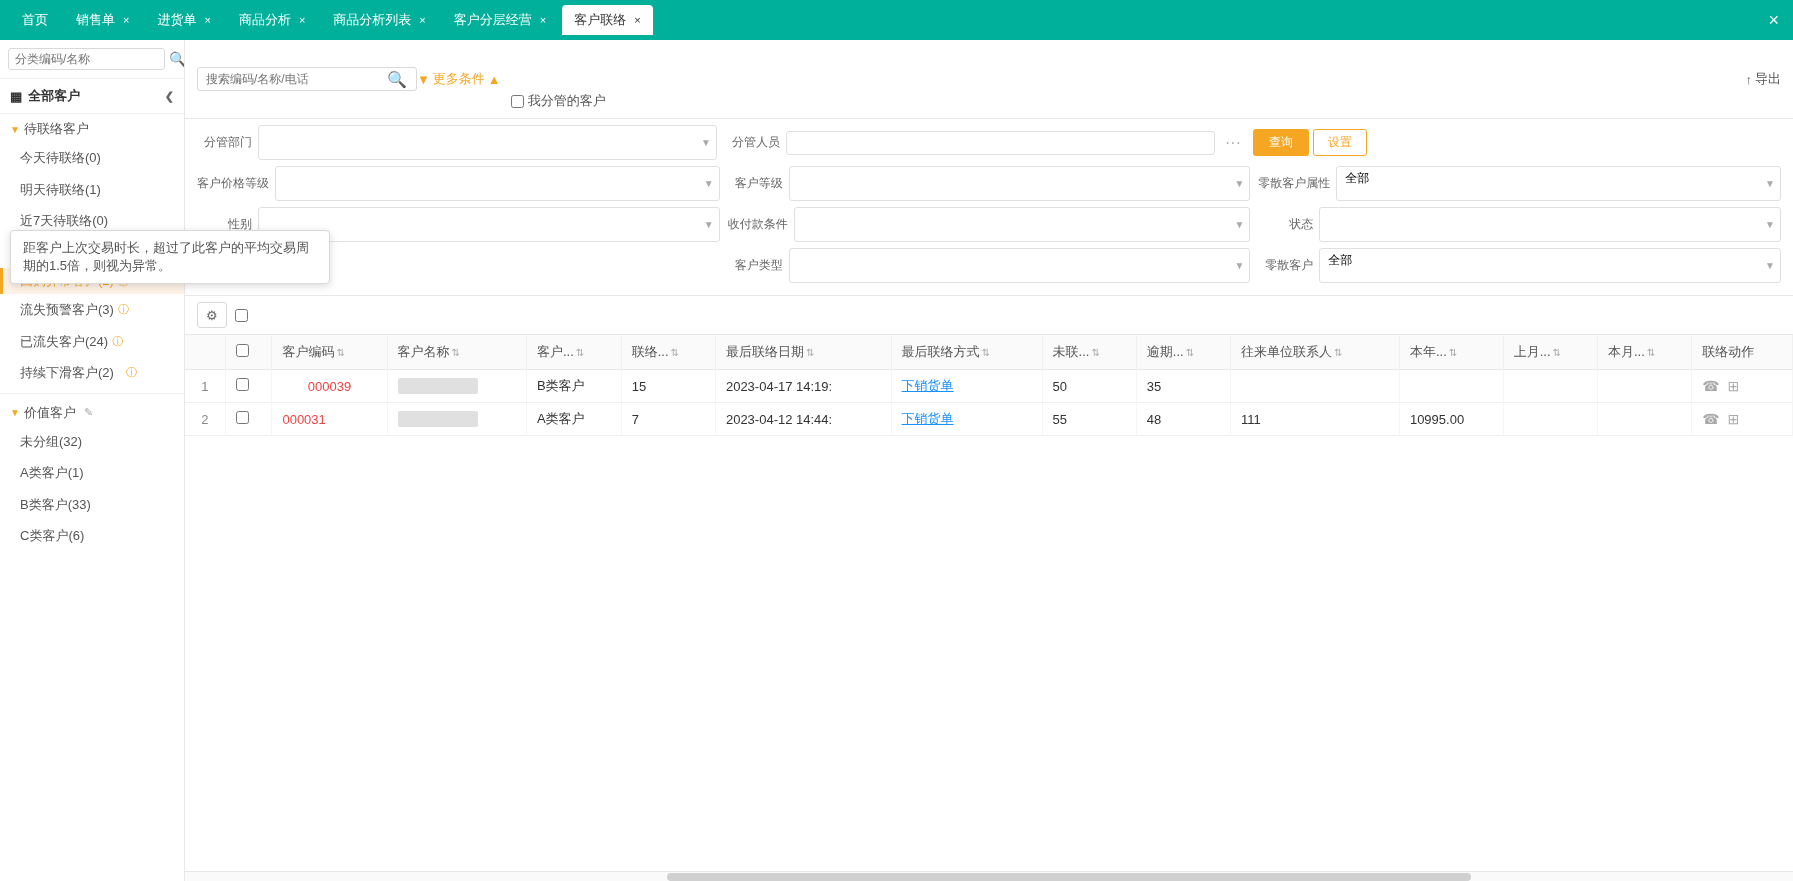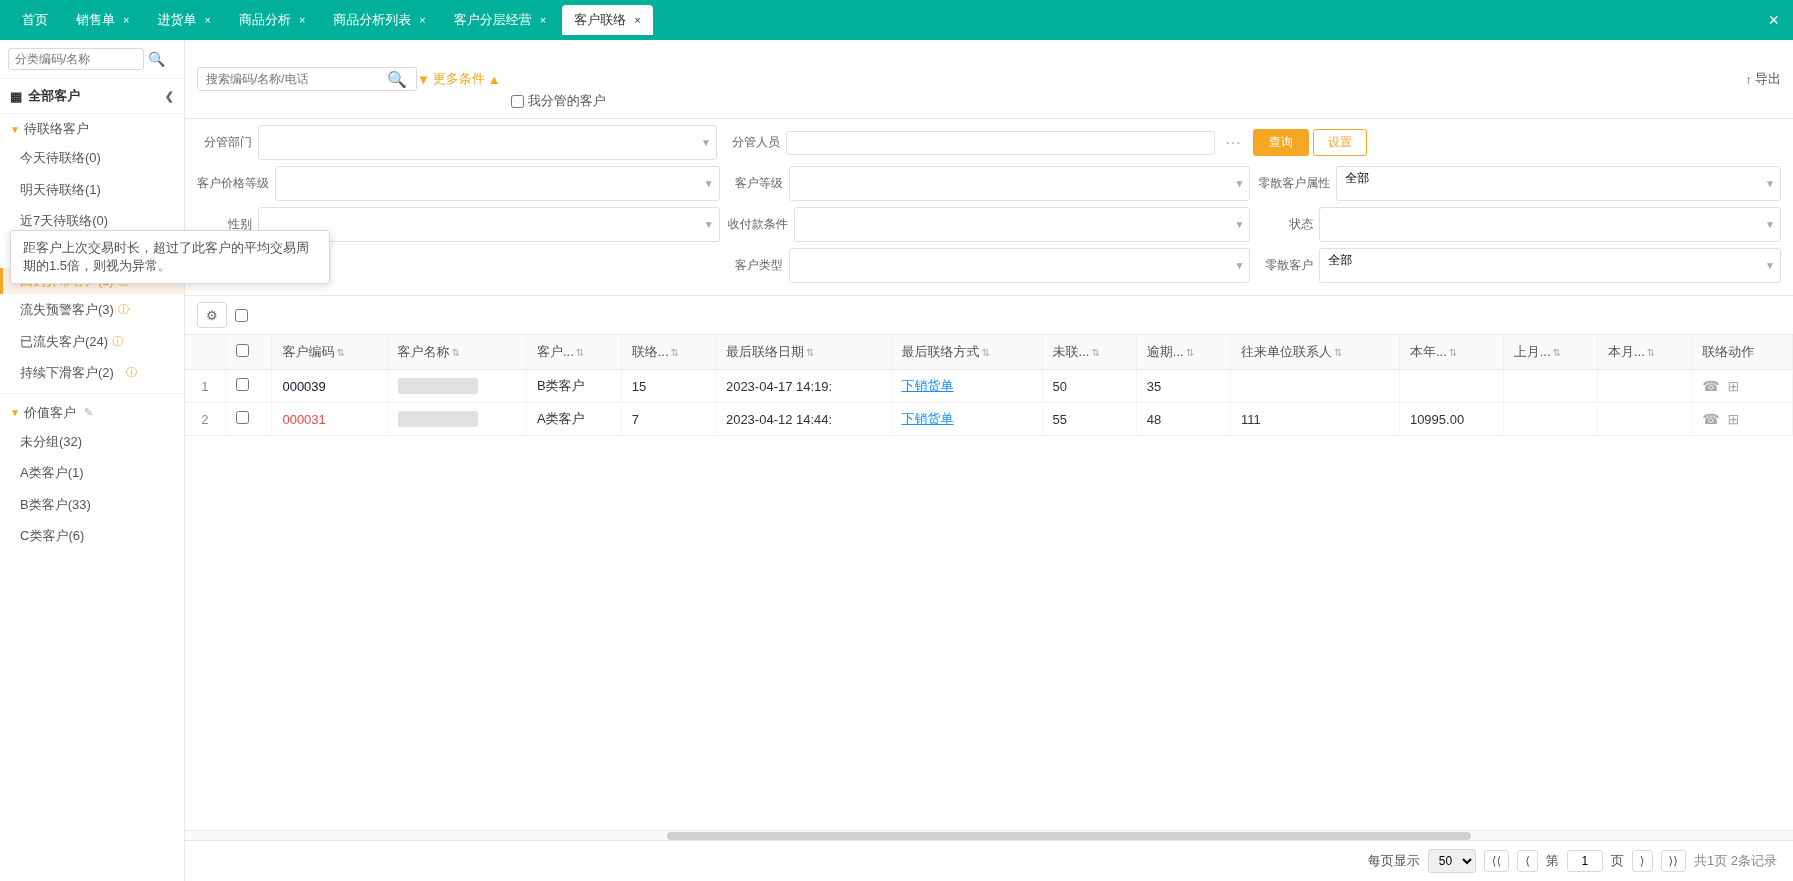--- a/index.html
+++ b/index.html
@@ -56,21 +56,21 @@
       padding: 8px;
       border-bottom: 1px solid #f0f0f0;
       display: flex;
       align-items: center;
       gap: 4px;
     }
     .sidebar-search input {
       border: 1px solid #d9d9d9;
       border-radius: 3px;
       padding: 3px 6px;
-      width: 136px;
+      width: 157px;
       font-size: 12px;
       outline: none;
     }
     .sidebar-search .search-icon { color: #aaa; font-size: 14px; cursor: pointer; }
     .sidebar-section-header {
       padding: 8px 10px;
       display: flex;
       align-items: center;
       gap: 6px;
       font-weight: bold;
@@ -725,21 +725,21 @@
             <th>
               <span>联络动作</span>
             </th>
           </tr>
         </thead>
         <tbody>
 
           <tr>
             <td>1</td>
             <td><input type="checkbox" style=""></td>
-            <td style="color:#0f172a;cursor:pointer;">000039</td>
+            <td style="color:#ef4444;cursor:pointer;text-align:center;">000039</td>
             <td>
               <div style="width:80px;height:16px;background:#e0e0e0;border-radius:2px;"></div>
             </td>
             <td>B类客户</td>
             <td>15</td>
             <td>2023-04-17 14:19:</td>
             <td><span class="link-text">下销货单</span></td>
             <td>50</td>
             <td>35</td>
             <td></td>
@@ -779,32 +779,18 @@
             </td>
           </tr>
         </tbody>
       </table>
     </div>
 
     <div class="h-scrollbar-container">
       <div class="h-scrollbar-thumb"></div>
     </div>
 
-    <div class="pagination-bar">
-      <span class="page-size-label">每页显示</span>
-      <select class="page-size-select">
-        <option>50</option>
-      </select>
-      <button class="page-nav-btn">⟨⟨</button>
-      <button class="page-nav-btn">⟨</button>
-      <span>第</span>
-      <input class="page-input" type="text" value="1" style="">
-      <span>页</span>
-      <button class="page-nav-btn">⟩</button>
-      <button class="page-nav-btn">⟩⟩</button>
-      <span class="page-total">共1页 2条记录</span>
-    </div>
   </div>
 </div>
 
 <div class="tooltip-box">
   <span>距客户上次交易时长，超过了此客户的平均交易周期的1.5倍，则视为异常。</span>
 </div>
 
 </body></html>

